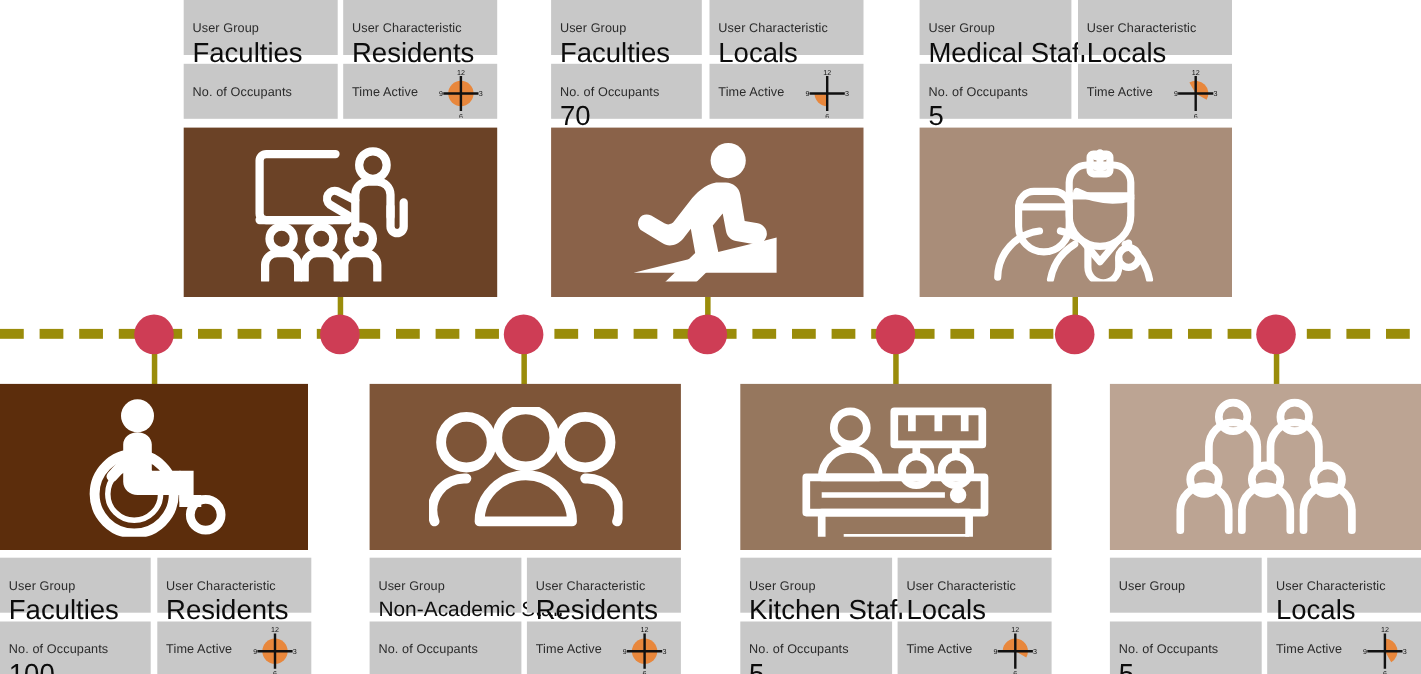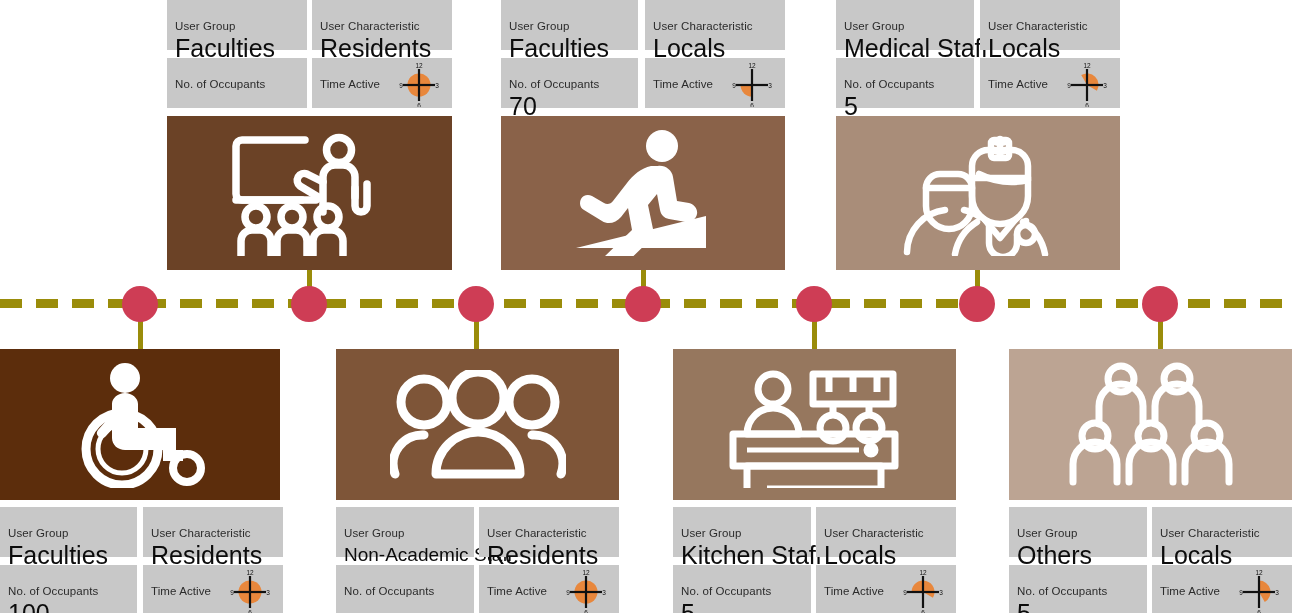--- a/index.html
+++ b/index.html
@@ -371,21 +371,20 @@
       <circle cx="32" cy="74" r="13"></circle>
       <path d="M10 120 v-18 a22 22 0 0 1 44 0 v18"></path>
       <circle cx="88" cy="74" r="13"></circle>
       <path d="M66 120 v-18 a22 22 0 0 1 44 0 v18"></path>
       <circle cx="144" cy="74" r="13"></circle>
       <path d="M122 120 v-18 a22 22 0 0 1 44 0 v18"></path>
     </svg>
     </div>
   <div class="info-box" style="left:1009px; top:507px; width:138px; height:50px;">
     <div class="info-label">User Group</div>
-    <div class="info-value">Others</div>
   </div>
   <div class="info-box" style="left:1152px; top:507px; width:140px; height:50px;">
     <div class="info-label">User Characteristic</div>
     <div class="info-value">Locals</div>
   </div>
   <div class="info-box" style="left:1009px; top:565px; width:138px; height:48px;">
     <div class="info-label">No. of Occupants</div>
     <div class="info-value numeric">5</div>
   </div>
   <div class="info-box" style="left:1152px; top:565px; width:140px; height:48px;">

